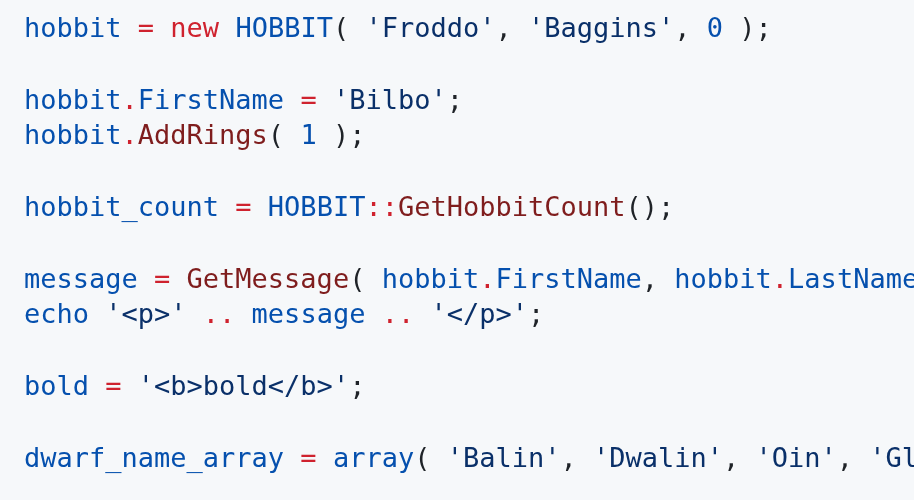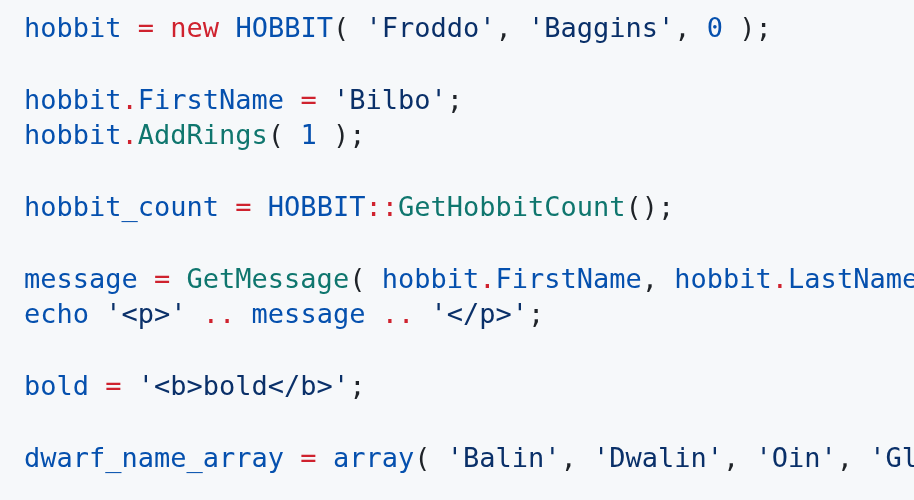--- a/index.html
+++ b/index.html
@@ -9,18 +9,18 @@
     font-family:"DejaVu Sans Mono", "Liberation Mono", monospace;
     font-size:27px; line-height:35.8px; color:#1f2328; white-space:pre;
   }
   .line { height:35.8px; }
   .v { color:#0550ae; }
   .k { color:#cf222e; }
   .o { color:#cf222e; }
   .p { color:#1f2328; }
   .s { color:#0a3069; }
   .n { color:#0550ae; }
-  .f { color:#0f766e; }
+  .f { color:#7f1d1d; }
 </style>
 </head>
 <body>
 
 <div class="code" id="code"><div class="line"><span class="v">hobbit</span><span class="o"> = </span><span class="k">new</span><span class="p"> </span><span class="v">HOBBIT</span><span class="p">( </span><span class="s">'Froddo'</span><span class="p">, </span><span class="s">'Baggins'</span><span class="p">, </span><span class="n">0</span><span class="p"> );</span></div><div class="line"></div><div class="line"><span class="v">hobbit</span><span class="o">.</span><span class="v">FirstName</span><span class="o"> = </span><span class="s">'Bilbo'</span><span class="p">;</span></div><div class="line"><span class="v">hobbit</span><span class="o">.</span><span class="f">AddRings</span><span class="p">( </span><span class="n">1</span><span class="p"> );</span></div><div class="line"></div><div class="line"><span class="v">hobbit_count</span><span class="o"> = </span><span class="v">HOBBIT</span><span class="o">::</span><span class="f">GetHobbitCount</span><span class="p">();</span></div><div class="line"></div><div class="line"><span class="v">message</span><span class="o"> = </span><span class="f">GetMessage</span><span class="p">( </span><span class="v">hobbit</span><span class="o">.</span><span class="v">FirstName</span><span class="p">, </span><span class="v">hobbit</span><span class="o">.</span><span class="v">LastName</span><span class="p"> );</span></div><div class="line"><span class="v">echo</span><span class="p"> </span><span class="s">'&lt;p&gt;'</span><span class="o"> .. </span><span class="v">message</span><span class="o"> .. </span><span class="s">'&lt;/p&gt;'</span><span class="p">;</span></div><div class="line"></div><div class="line"><span class="v">bold</span><span class="o"> = </span><span class="s">'&lt;b&gt;bold&lt;/b&gt;'</span><span class="p">;</span></div><div class="line"></div><div class="line"><span class="v">dwarf_name_array</span><span class="o"> = </span><span class="v">array</span><span class="p">( </span><span class="s">'Balin'</span><span class="p">, </span><span class="s">'Dwalin'</span><span class="p">, </span><span class="s">'Oin'</span><span class="p">, </span><span class="s">'Gloin'</span><span class="p"> );</span></div></div>
 
 </body></html>

